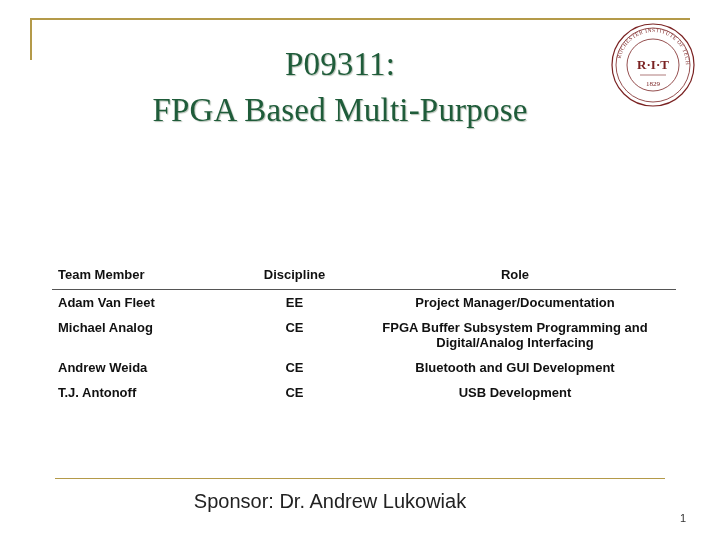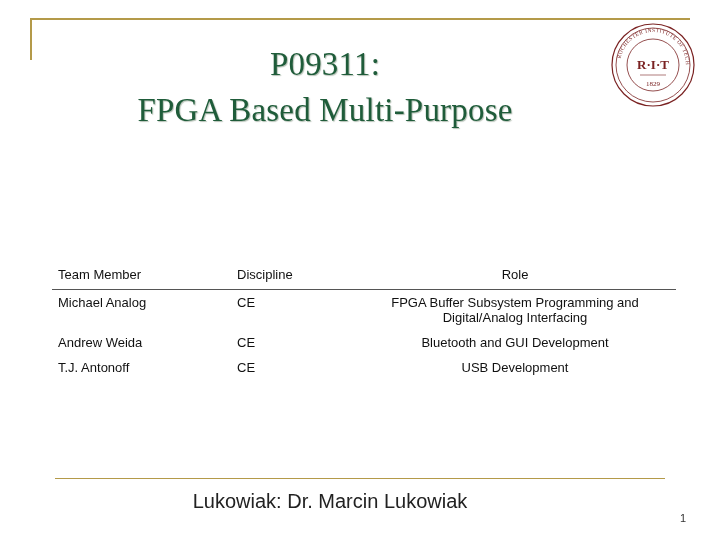--- a/index.html
+++ b/index.html
@@ -51,21 +51,21 @@
     position: absolute;
     right: 24px;
     top: 22px;
     width: 86px;
     height: 86px;
   }
 
   
   .title {
     position: absolute;
-    left: 25px;
+    left: 40px;
     top: 42px;
     width: 600px;
     text-align: center;
     font-family: "Liberation Serif", serif;
     font-size: 33px;
     line-height: 1.38;
     color: #1f5c3a;
     text-shadow: 1px 1px 1px rgba(120,140,120,0.55);
     letter-spacing: 0.2px;
   }
@@ -79,37 +79,37 @@
     position: absolute;
     left: 52px;
     top: 262px;
     width: 624px;
     border-collapse: collapse;
     font-size: 13px;
     color: #111111;
   }
   .team th, .team td {
     padding: 5px 2px;
-    font-weight: normal;
+    font-weight: bold;
     vertical-align: top;
   }
   .team thead th {
     padding-bottom: 7px;
   }
   .team thead tr {
     border-bottom: 1px solid #555555;
   }
   .col-member {
     width: 175px;
     text-align: left;
     padding-left: 6px !important;
   }
   .col-disc {
     width: 115px;
-    text-align: left;
+    text-align: center;
   }
   .col-role {
     text-align: center;
   }
   .team thead .col-member {
     text-align: left;
   }
   .role-sub {
     display: block;
   }
@@ -166,20 +166,27 @@
   <table class="team">
     <thead>
       <tr>
         <th class="col-member">Team Member</th>
         <th class="col-disc">Discipline</th>
         <th class="col-role">Role</th>
       </tr>
     </thead>
     <tbody>
       <tr>
+        <td class="col-member">Adam Van Fleet</td>
+        <td class="col-disc">EE</td>
+        <td class="col-role">
+          <span>Project Manager/Documentation</span>
+        </td>
+      </tr>
+      <tr>
         <td class="col-member">Michael Analog</td>
         <td class="col-disc">CE</td>
         <td class="col-role">
           <span>FPGA Buffer Subsystem Programming and</span>
           <span class="role-sub">Digital/Analog Interfacing</span>
         </td>
       </tr>
       <tr>
         <td class="col-member">Andrew Weida</td>
         <td class="col-disc">CE</td>
@@ -192,17 +199,17 @@
         <td class="col-disc">CE</td>
         <td class="col-role">
           <span>USB Development</span>
         </td>
       </tr>
     </tbody>
   </table>
 
   <div class="frame-bottom"></div>
 
-  <div class="sponsor">Lukowiak: Dr. Marcin Lukowiak</div>
+  <div class="sponsor">Sponsor: Dr. Andrew Lukowiak</div>
 
   <div class="page-num">1</div>
 
 </div>
 
 </body></html>

